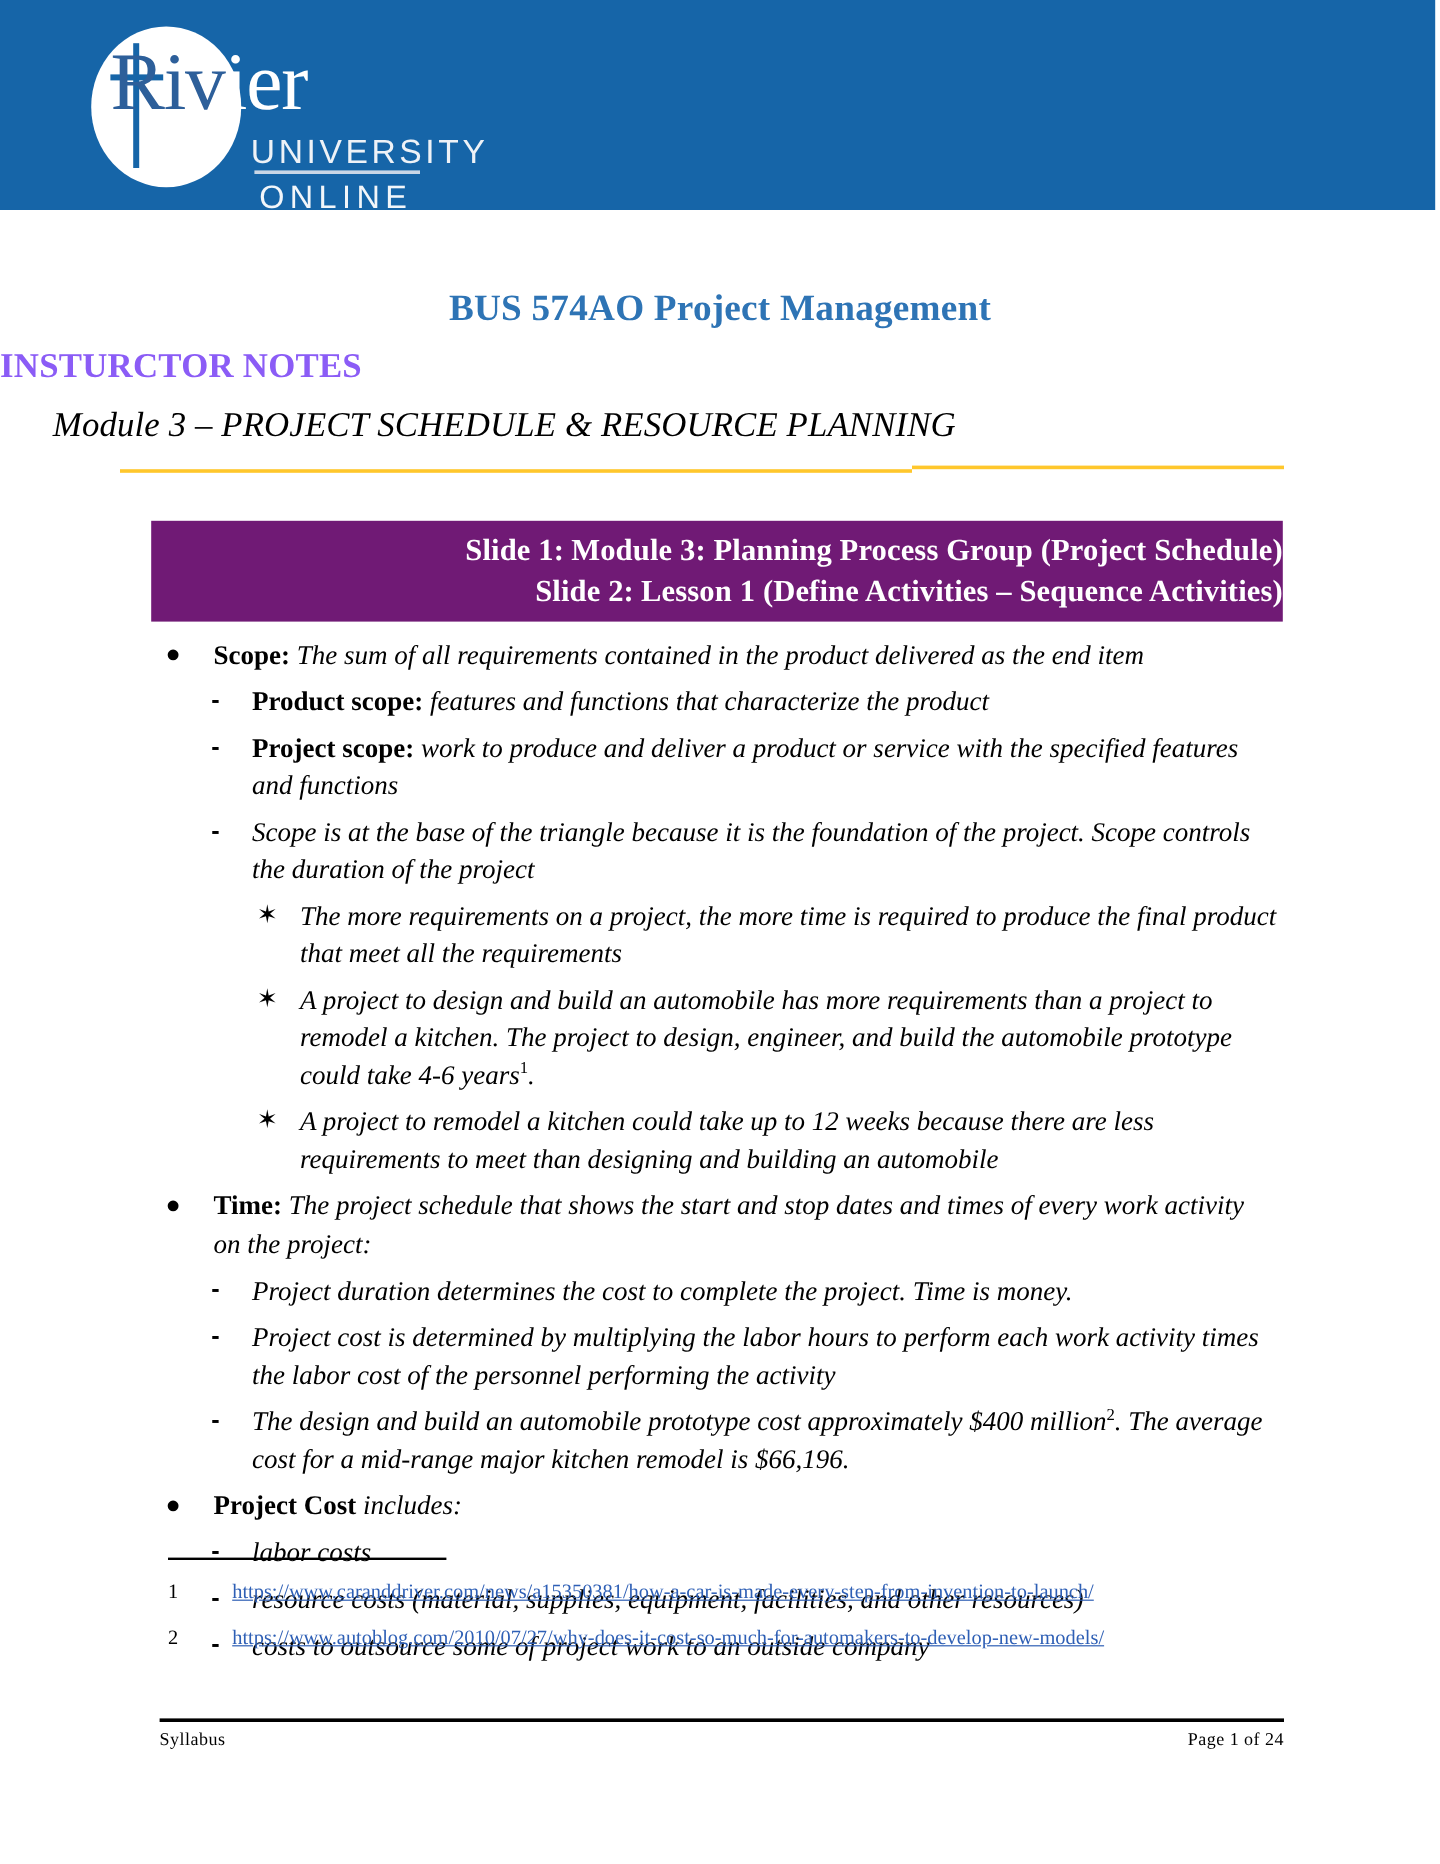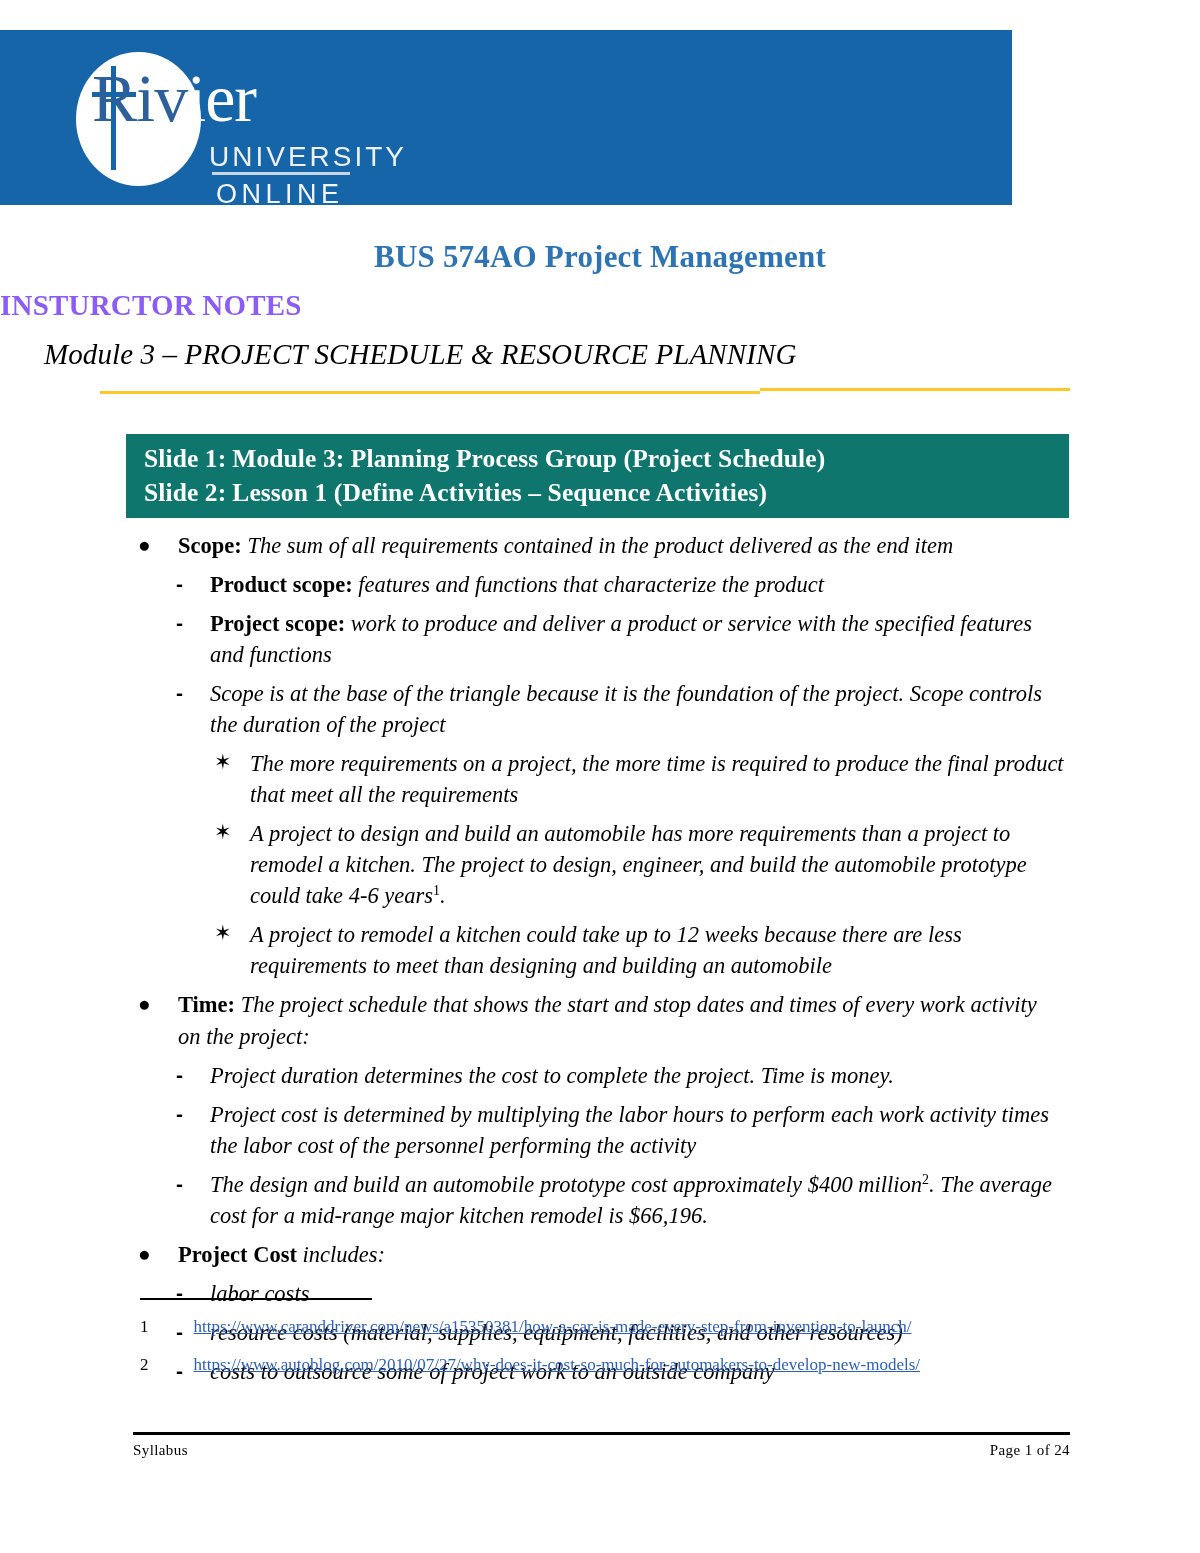--- a/index.html
+++ b/index.html
@@ -13,24 +13,23 @@
     position: relative;
     font-family: "Liberation Serif", "DejaVu Serif", serif;
     color: #000000;
     overflow: hidden;
   }
 
   
   .header-banner {
     position: absolute;
     left: 0; top: 0;
-    width: 1012px;
+    width: 1196px;
     height: 175px;
     background: #1665A8;
-    margin-top: 30px;
   }
   .logo-wrap {
     position: absolute;
     left: 70px; top: 14px;
     width: 300px;
     height: 150px;
   }
   .logo-circle {
     position: absolute;
     left: 6px; top: 8px;
@@ -143,28 +142,29 @@
     position: absolute;
     left: 760px; top: 2px;
     width: 310px; height: 3px;
     background: #FFC72C;
   }
 
   
   .slide-banner {
     margin: 38px 0 0 126px;
     width: 943px;
-    background: #0f766e;
+    background: #701a75;
     color: #ffffff;
     font-weight: bold;
     font-size: 25.5px;
     line-height: 1.33;
     padding: 8px 0 8px 18px;
     box-sizing: border-box;
     letter-spacing: 0.1px;
+    text-align: right;
   }
   .slide-banner div { white-space: nowrap; }
   .slide-banner .sl-label { padding-right: 6px; }
 
   
   .content {
     margin: 8px 0 0 0;
     padding: 0;
   }
   .li {

